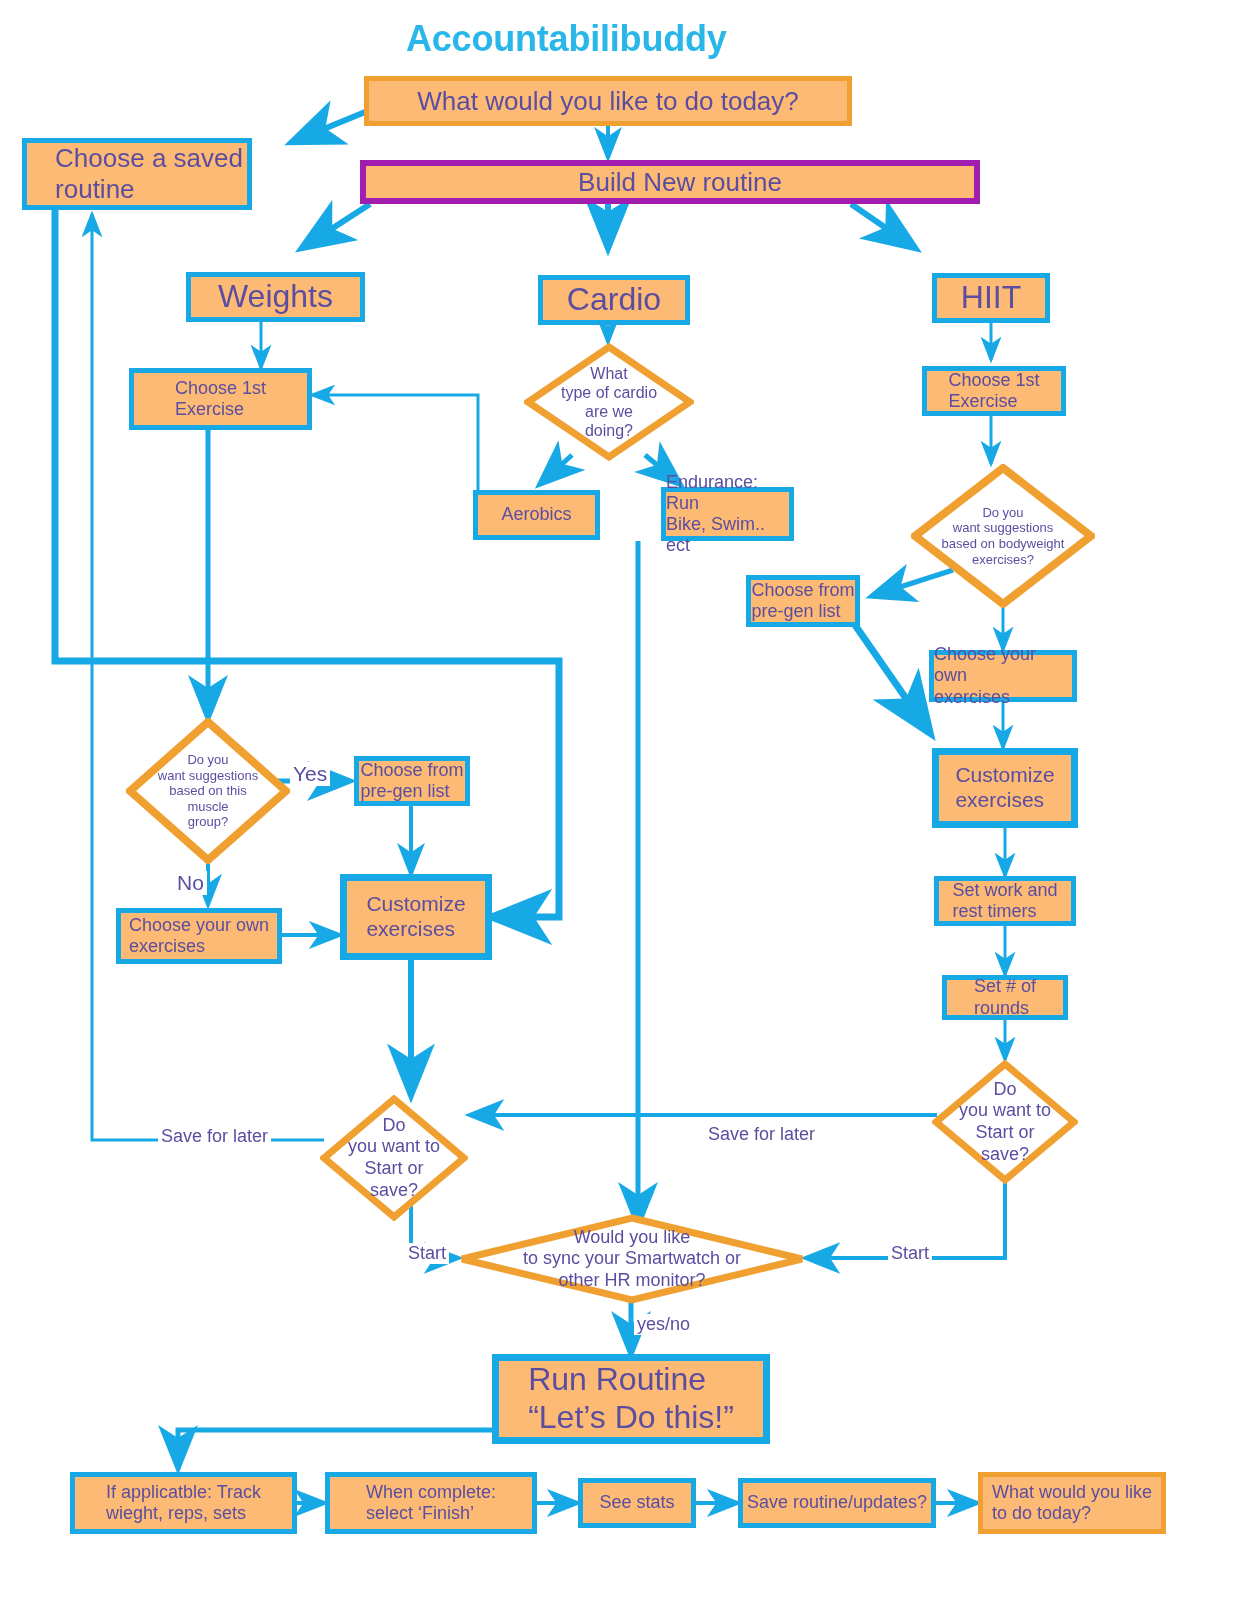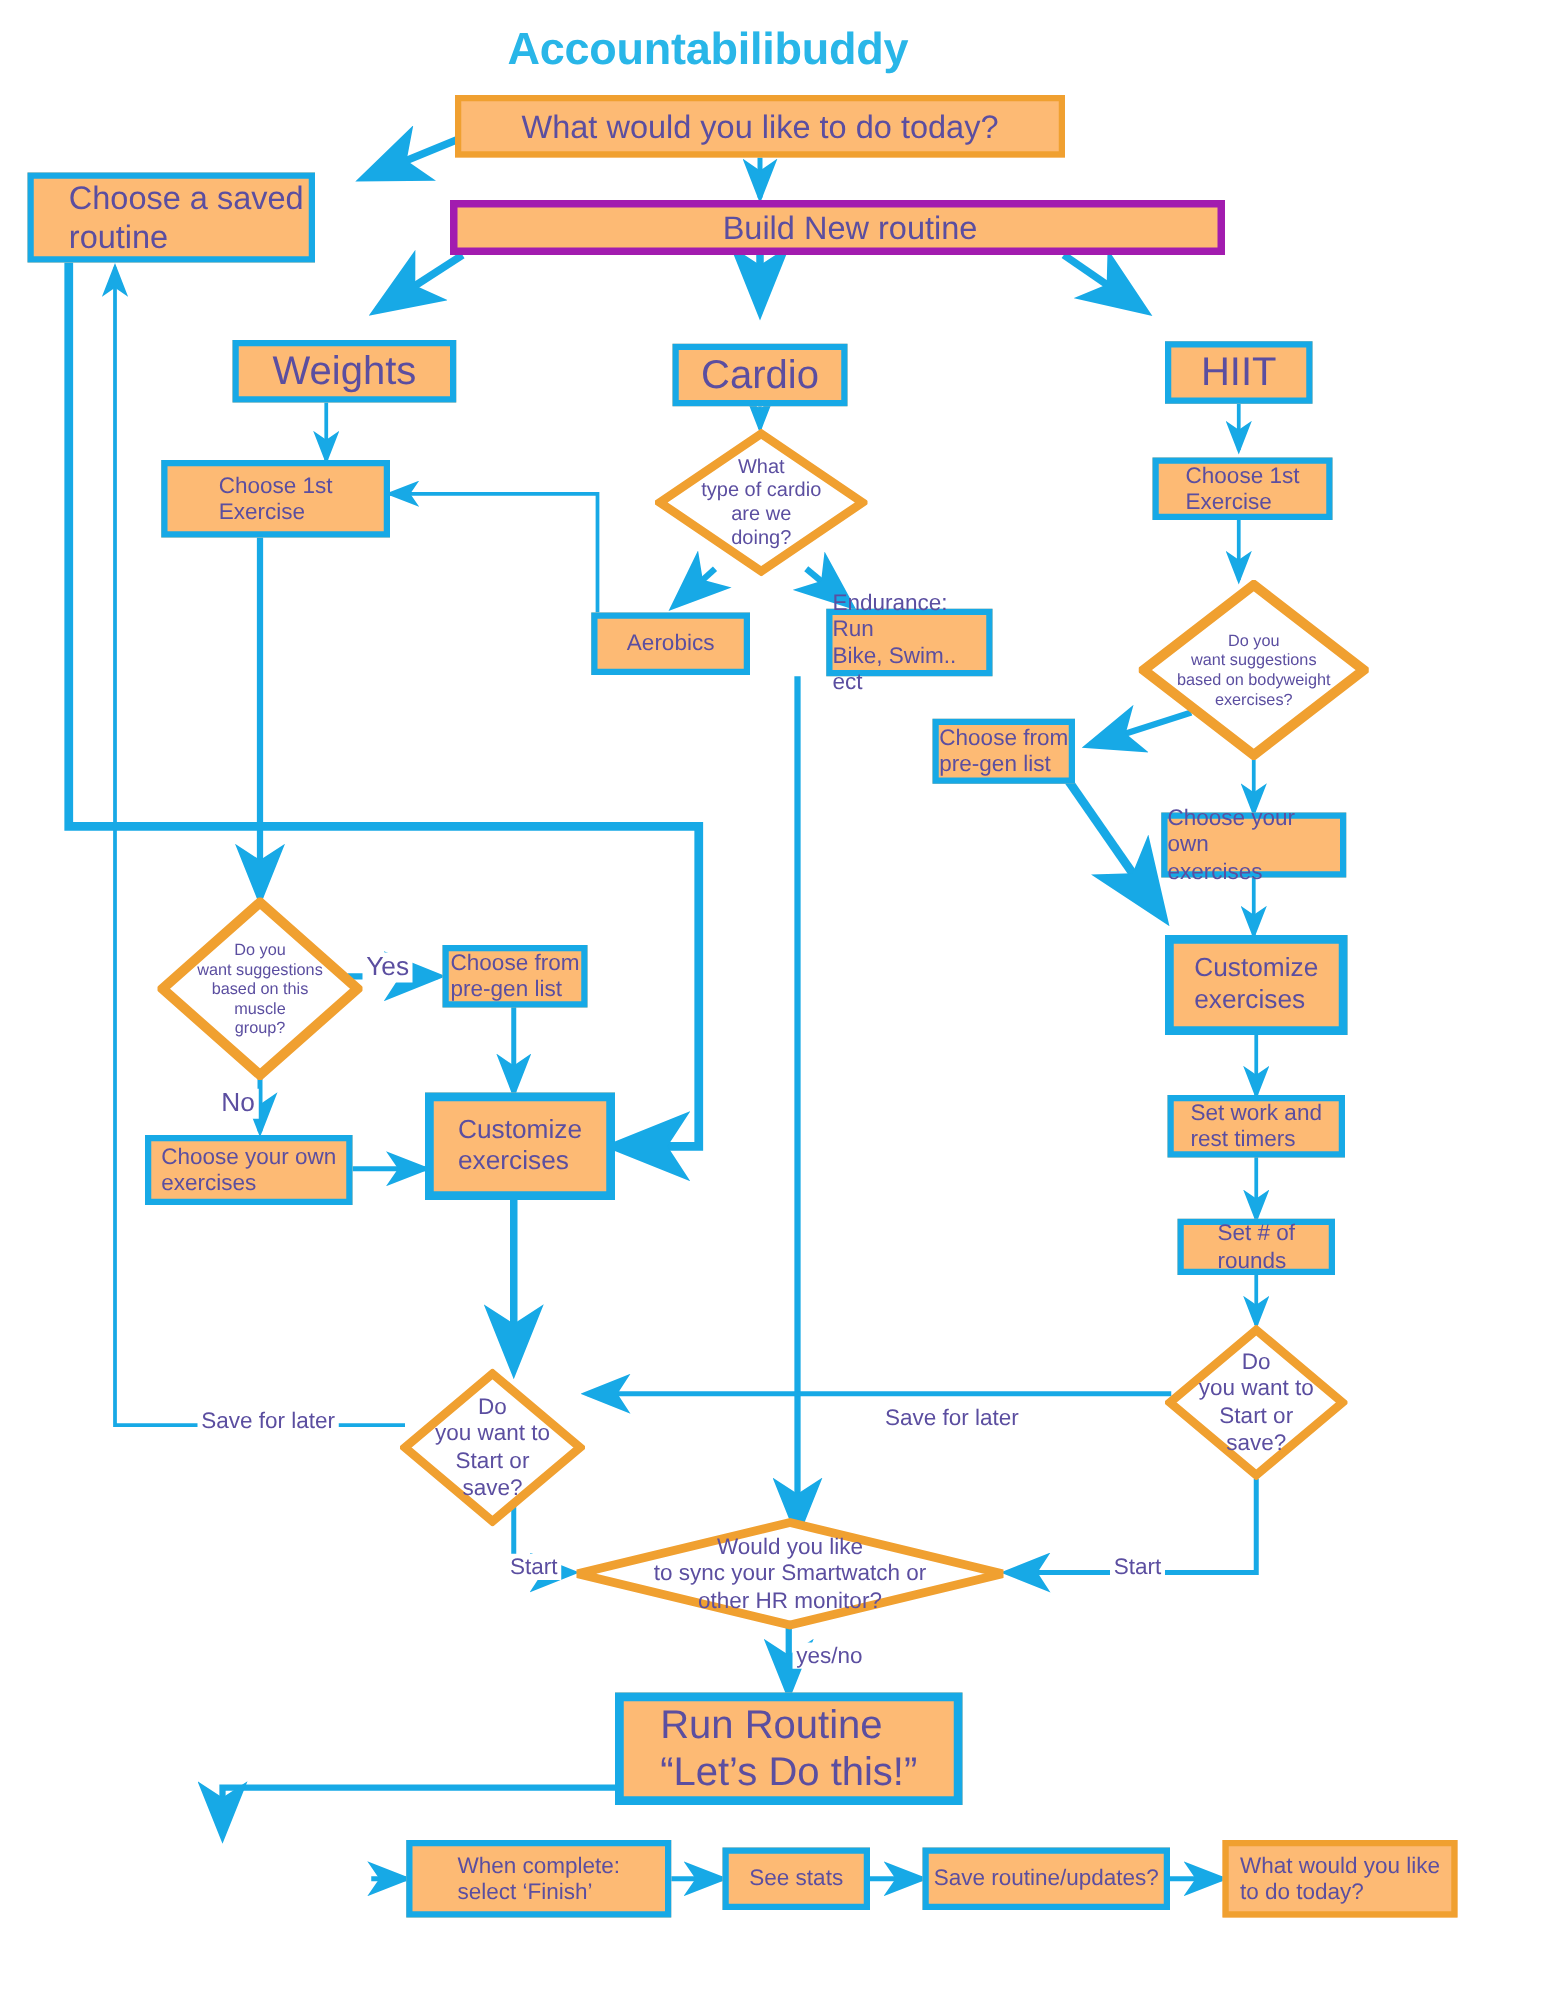--- a/index.html
+++ b/index.html
@@ -120,21 +120,21 @@
 
   <div class="node rect orange fs22" style="left:364px;top:76px;width:488px;height:50px;">What would you like to do today?</div>
 
   <div class="node rect fs22" style="left:22px;top:138px;width:230px;height:72px;white-space:pre-line;padding-left:24px;">Choose a saved
 routine</div>
 
   <div class="node rect lightblue fs22" style="left:360px;top:160px;width:620px;height:44px;">Build New routine</div>
 
   <div class="node rect fs28" style="left:186px;top:272px;width:179px;height:50px;">Weights</div>
 
-  <div class="node rect fs28" style="left:538px;top:275px;width:140px;height:50px;">Cardio</div>
+  <div class="node rect fs28" style="left:538px;top:275px;width:152px;height:50px;">Cardio</div>
 
   <div class="node rect fs28" style="left:932px;top:273px;width:118px;height:50px;">HIIT</div>
 
   <div class="node rect fs15" style="left:129px;top:368px;width:183px;height:62px;white-space:pre-line;">Choose 1st
 Exercise</div>
 
   <div class="node rect fs15" style="left:922px;top:366px;width:144px;height:50px;white-space:pre-line;">Choose 1st
 Exercise</div>
 
   <div class="dia fs13" style="left:524px;top:343px;width:170px;height:118px;">
@@ -222,20 +222,22 @@
       <polygon points="174,4 344,45 174,86 4,45" fill="#ffffff" stroke="#F0A030" stroke-width="7"></polygon>
     </svg>
     <div class="dlabel" style="white-space:pre-line;">Would you like
 to sync your Smartwatch or
 other HR monitor?</div>
   </div>
 
   <div class="node rect thick fs28" style="left:492px;top:1354px;width:278px;height:90px;white-space:pre-line;">Run Routine
 “Let’s Do this!”</div>
 
+  <div class="node rect fs15" style="left:70px;top:1472px;width:227px;height:62px;white-space:pre-line;">If applicatble: Track
+wieght, reps, sets</div>
 
   <div class="node rect fs15" style="left:325px;top:1472px;width:212px;height:62px;white-space:pre-line;">When complete:
 select ‘Finish’</div>
 
   <div class="node rect fs15" style="left:578px;top:1478px;width:118px;height:50px;">See stats</div>
 
   <div class="node rect fs15" style="left:738px;top:1478px;width:198px;height:50px;">Save routine/updates?</div>
 
   <div class="node rect orange fs15" style="left:978px;top:1472px;width:188px;height:62px;white-space:pre-line;">What would you like
 to do today?</div>

